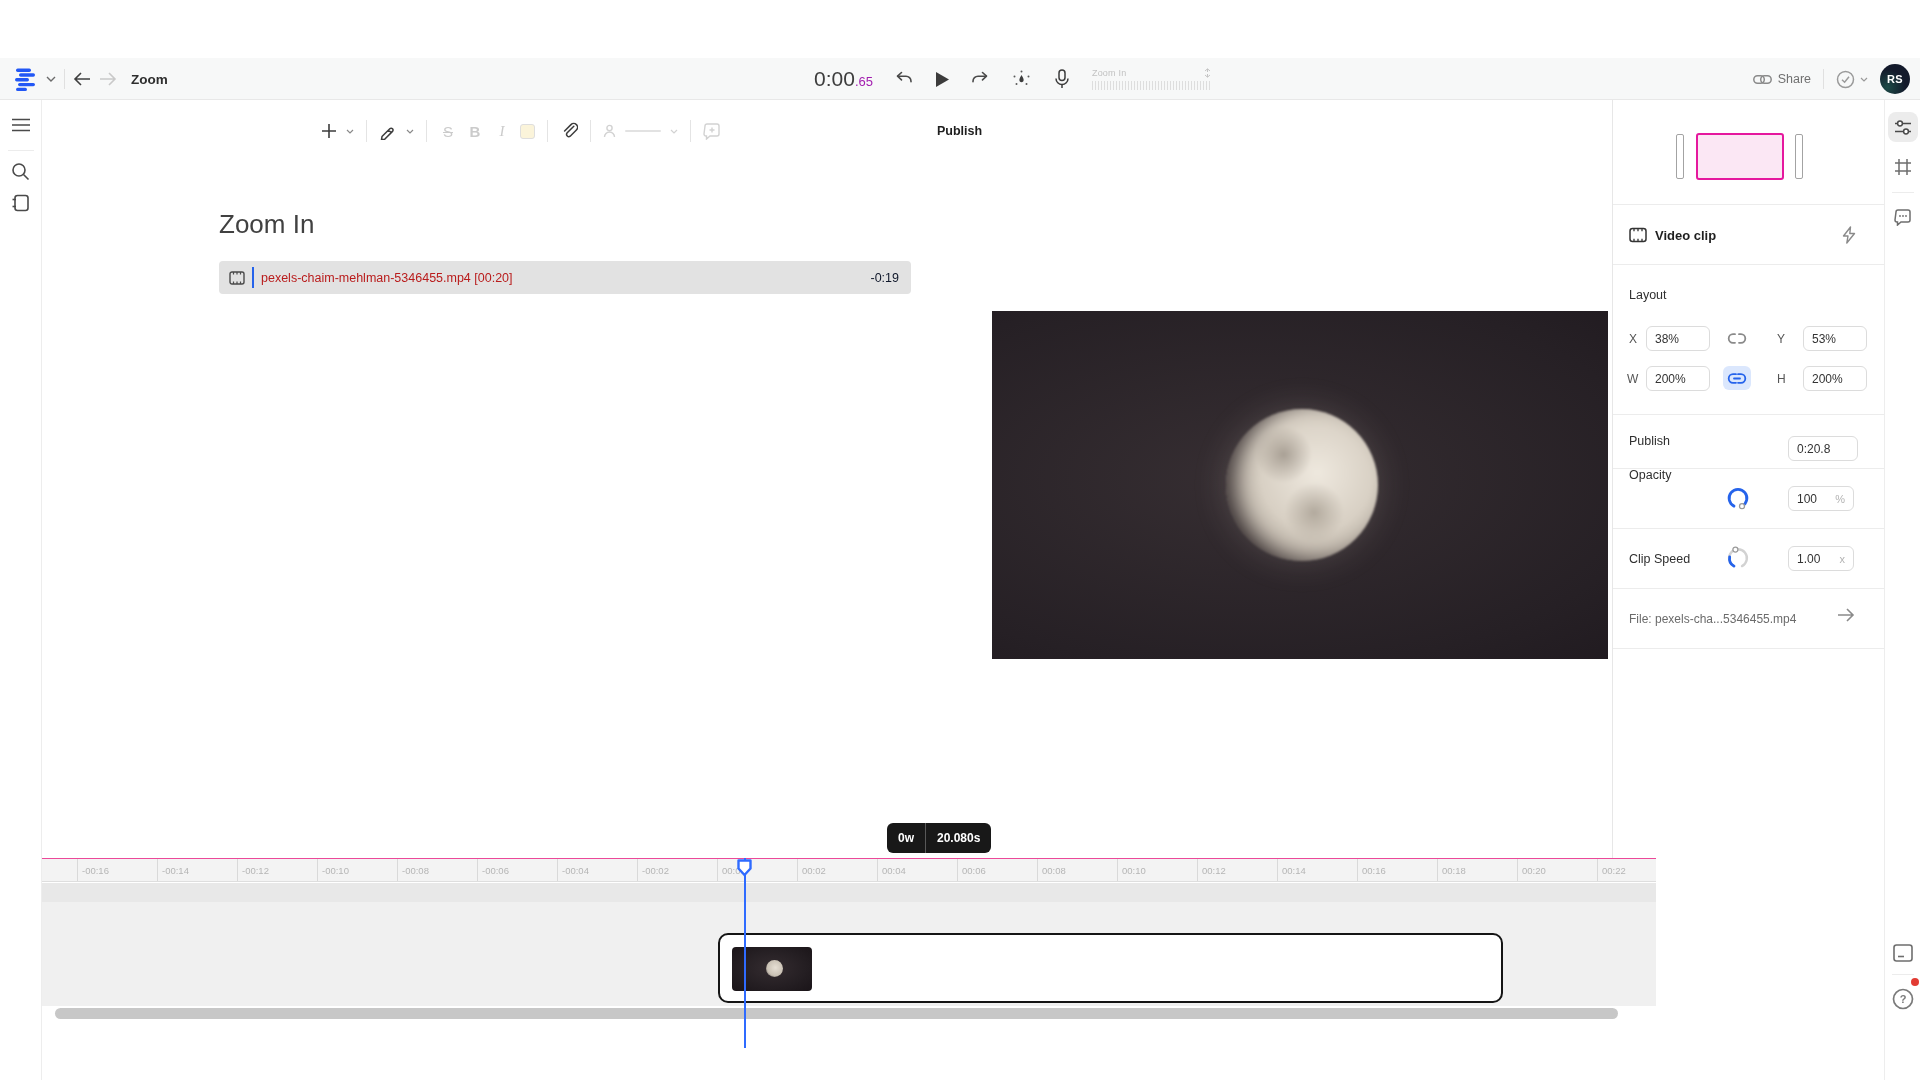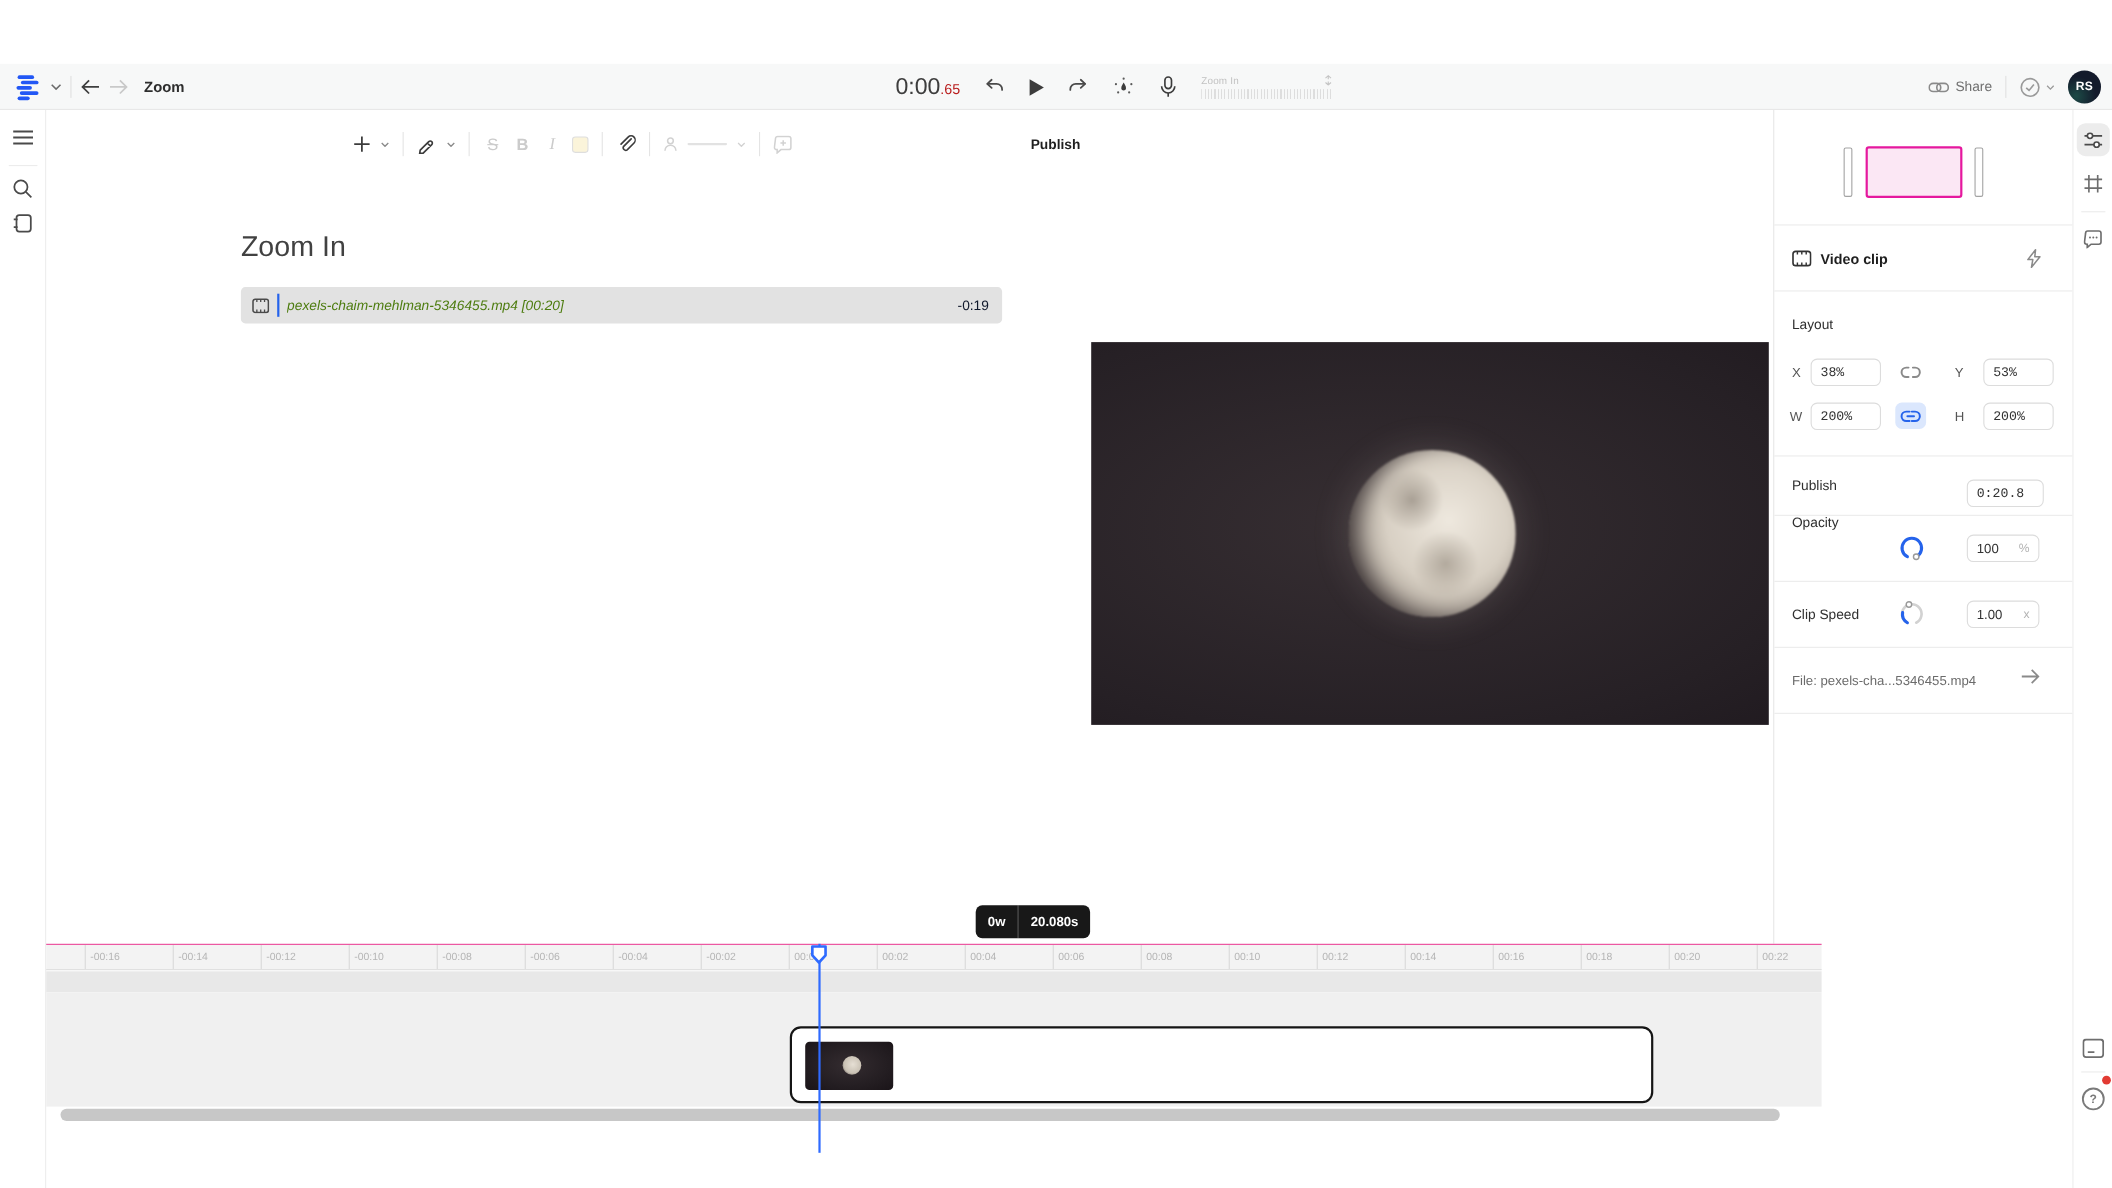--- a/index.html
+++ b/index.html
@@ -12,21 +12,21 @@
   #topbar { position:absolute; left:0; top:58px; width:1920px; height:42px; background:#f7f8f8; border-bottom:1px solid #e8e8e8; }
   .tb-group { position:absolute; top:0; height:42px; display:flex; align-items:center; }
   .tb-left { left:12px; gap:8px; }
   .tb-center { left:788px; gap:21px; }
   .tb-right { right:10px; gap:12px; }
   .tb-divider { width:1px; height:20px; background:#e0e0e0; }
   .icon-btn { display:flex; align-items:center; justify-content:center; cursor:pointer; }
   .doc-title { font-size:13.5px; color:#2e2e2e; font-weight:600; margin-left:6px; }
   .timecode { color:#3d3d3d; white-space:nowrap; }
   .timecode .tc-main { font-size:21px;margin-left:26px; }
-  .timecode .tc-frac { font-size:13px; color:#b91c1c; }
+  .timecode .tc-frac { font-size:13px; color:#a21caf; }
   .track-widget { width:120px; }
   .track-top { display:flex; align-items:center; justify-content:space-between; }
   .track-label { font-size:9px; color:#c2c2c2; letter-spacing:.2px; }
   .waveform { margin-top:3px; height:9px; width:118px;
     background:repeating-linear-gradient(90deg,#d7d7d7 0 1px, transparent 1px 3px);
     opacity:.8; }
   .share { display:flex; align-items:center; gap:6px; color:#707070; font-size:12.5px; cursor:pointer; }
   .avatar { width:30px; height:30px; border-radius:50%; background:radial-gradient(circle at 25% 78%, #1c4a46 0%, #131a2b 55%);
     color:#fff; font-size:11px; font-weight:700; display:flex; align-items:center; justify-content:center; letter-spacing:.3px; }
 
@@ -42,21 +42,21 @@
   .fmt { font-size:15px; color:#cbcbcb; width:18px; text-align:center; }
   .fmt.strike { text-decoration:line-through; }
   .fmt.bold { font-weight:700; }
   .fmt.italic { font-style:italic; font-family:"Liberation Serif", serif; }
   .hl-swatch { width:15px; height:15px; border:1.5px solid #dedede; background:#fbf4da; border-radius:3px; }
   .publish { position:absolute; left:894px; top:23px; font-size:12.5px; font-weight:600; color:#1f1f1f; cursor:pointer; }
   .page-title { position:absolute; left:176px; top:108px; font-size:26px; color:#414141; font-weight:500; }
   .clip-pill { position:absolute; left:176px; top:160px; width:692px; height:33px; background:#e2e2e2; border-radius:4px;
     display:flex; align-items:center; padding:0 12px 0 10px; }
   .clip-cursor { width:2px; height:21px; background:#2563eb; margin:0 7px 0 7px; }
-  .clip-text { font-size:12.5px; color:#4d7c0f; flex:1; white-space:nowrap; overflow:hidden;font-style:italic; }
+  .clip-text { font-size:12.5px; color:#b91c1c; flex:1; white-space:nowrap; overflow:hidden; }
   .clip-remaining { font-size:12.5px; color:#0f172a; }
 
   
   #video { position:absolute; left:992px; top:311px; width:616px; height:348px;
     background:radial-gradient(ellipse 120% 100% at 42% 48%, #362e32 0%, #262025 55%, #181218 100%); overflow:hidden; }
   .moon { position:absolute; left:234px; top:98px; width:152px; height:152px; border-radius:50%;
     background:
       radial-gradient(circle at 38% 30%, rgba(125,115,104,.55), transparent 20%),
       radial-gradient(circle at 58% 68%, rgba(135,125,112,.5), transparent 22%),
       radial-gradient(circle at 60% 42%, #eee8de 0%, #d8d0c4 45%, #bcb3a7 70%, #8f8579 88%, rgba(70,58,60,.25) 100%);
@@ -65,21 +65,21 @@
 
   
   #panel { position:absolute; left:1612px; top:100px; width:272px; height:758px; background:#fff; border-left:1px solid #e7e7e7; }
   .p-div { position:absolute; left:0; width:272px; height:1px; background:#ececec; }
   .scene-side { position:absolute; top:34px; width:8px; height:45px; border:1.5px solid #a3a3a3; border-radius:2px; background:#fff; }
   .scene-current { position:absolute; left:83px; top:33px; width:88px; height:47px; border:2.5px solid #e5189e; border-radius:3px; background:#fbe7f4; cursor:pointer; }
   .p-header-label { position:absolute; left:42px; top:128px; font-size:13px; font-weight:600; color:#1f1f1f; }
   .section-label { position:absolute; left:16px; font-size:12.5px; color:#2f2f2f; }
   .field-label { position:absolute; font-size:12px; color:#555; }
   .p-input { position:absolute; width:64px; height:25px; border:1px solid #dcdcdc; border-radius:6px; background:#fff;
-    font-family:Liberation Mono, monospace; font-size:12px; color:#333; padding:0 8px; outline:none; }
+    font-family:Liberation Sans, sans-serif; font-size:12px; color:#333; padding:0 8px; outline:none; }
   .p-input-wrap { position:absolute; width:66px; height:25px; border:1px solid #dcdcdc; border-radius:6px; background:#fff;
     display:flex; align-items:center; padding:0 8px; }
   .p-input-wrap .val { flex:1; font-size:12px; color:#333; border:none; outline:none; width:30px; font-family:"Liberation Sans", sans-serif; padding:0; }
   .p-input-wrap .suffix { font-size:11px; color:#b3b3b3; }
   .link-btn { position:absolute; width:28px; height:24px; border-radius:6px; display:flex; align-items:center; justify-content:center; cursor:pointer; }
   .link-btn.active { background:#dbe7fd; }
   .file-row { position:absolute; left:16px; top:512px; font-size:12px; color:#6b6b6b; }
 
   
   #rail { position:absolute; left:1884px; top:100px; width:36px; height:980px; background:#fff; border-left:1px solid #ededed; }

